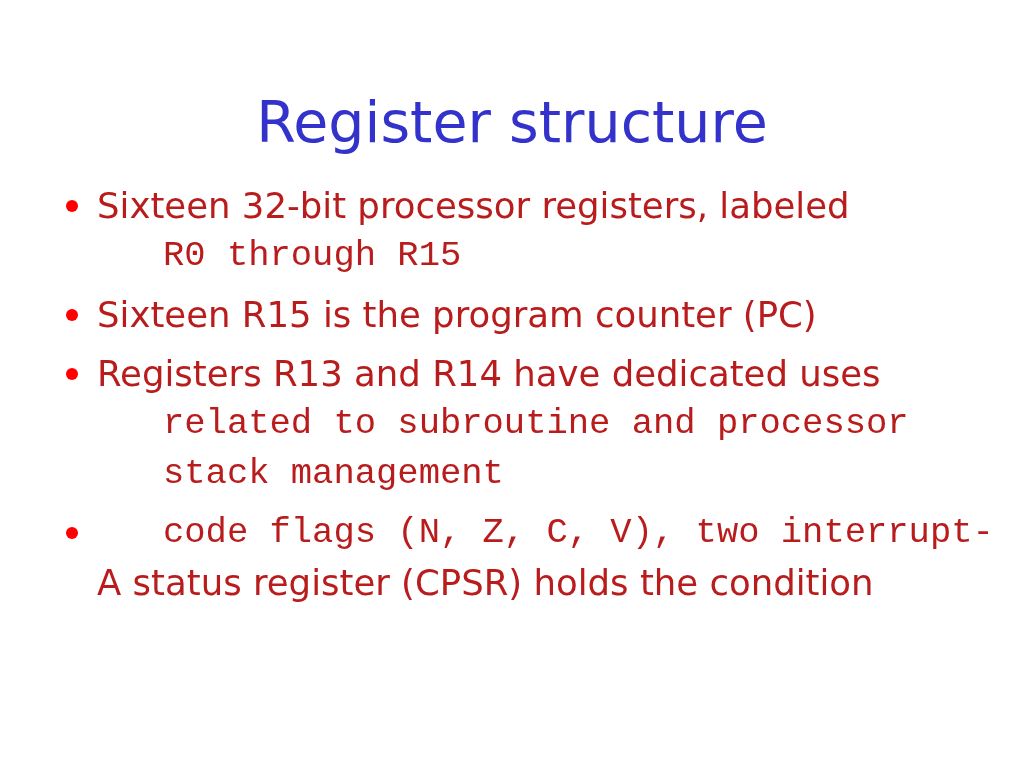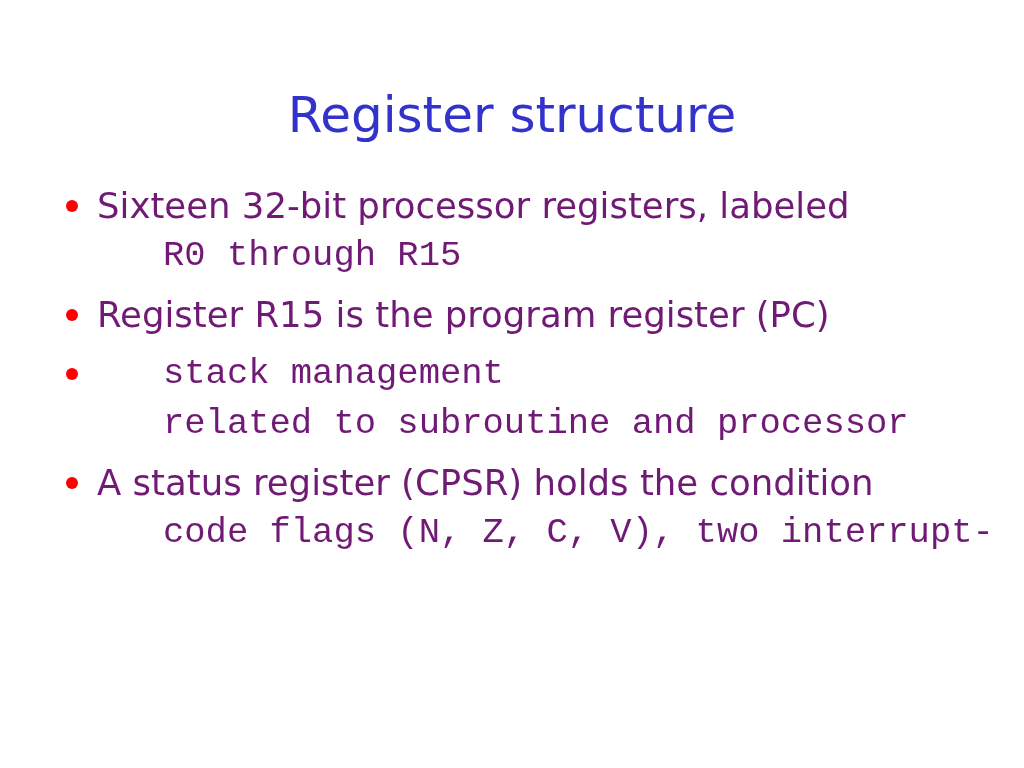--- a/index.html
+++ b/index.html
@@ -18,41 +18,41 @@
     -webkit-font-smoothing: antialiased;
   }
 
   
   #slide-title {
     position: absolute;
     left: 0;
     top: 54px;
     width: 1024px;
     text-align: center;
-    font-size: 50px;
+    font-size: 57px;
     line-height: 1.08;
     font-weight: 400;
     color: #3333cc;
     letter-spacing: 0px;
     white-space: nowrap;
   }
 
   
   #bullet-list {
     position: absolute;
     left: 57px;
     top: 181px;
     width: 900px;
   }
 
   .bullet-item {
     position: relative;
     padding-left: 40px;      
     margin-bottom: 9px;
-    color: #701a75;
+    color: #b91c1c;
     font-size: 35.5px;
     line-height: 50px;
     font-weight: 400;
   }
 
   .bullet-item:last-child {
     margin-bottom: 0;
   }
 
   
@@ -95,34 +95,35 @@
       <span class="bullet-marker"></span>
       <span class="bullet-text">
         <span class="bullet-line">Sixteen 32-bit processor registers, labeled</span>
         <span class="bullet-line cont">R0 through R15</span>
       </span>
     </div>
 
     <div class="bullet-item">
       <span class="bullet-marker"></span>
       <span class="bullet-text">
-        <span class="bullet-line">Register R15 is the program register (PC)</span>
+        <span class="bullet-line">Sixteen R15 is the program counter (PC)</span>
       </span>
     </div>
 
     <div class="bullet-item">
       <span class="bullet-marker"></span>
       <span class="bullet-text">
+        <span class="bullet-line">Registers R13 and R14 have dedicated uses</span>
+        <span class="bullet-line cont">related to subroutine and processor</span>
         <span class="bullet-line cont">stack management</span>
-        <span class="bullet-line cont">related to subroutine and processor</span>
       </span>
     </div>
 
     <div class="bullet-item">
       <span class="bullet-marker"></span>
       <span class="bullet-text">
+        <span class="bullet-line cont">code flags (N, Z, C, V), two interrupt-</span>
         <span class="bullet-line">A status register (CPSR) holds the condition</span>
-        <span class="bullet-line cont">code flags (N, Z, C, V), two interrupt-</span>
       </span>
     </div>
 
   </div>
 </div>
 
 </body></html>

